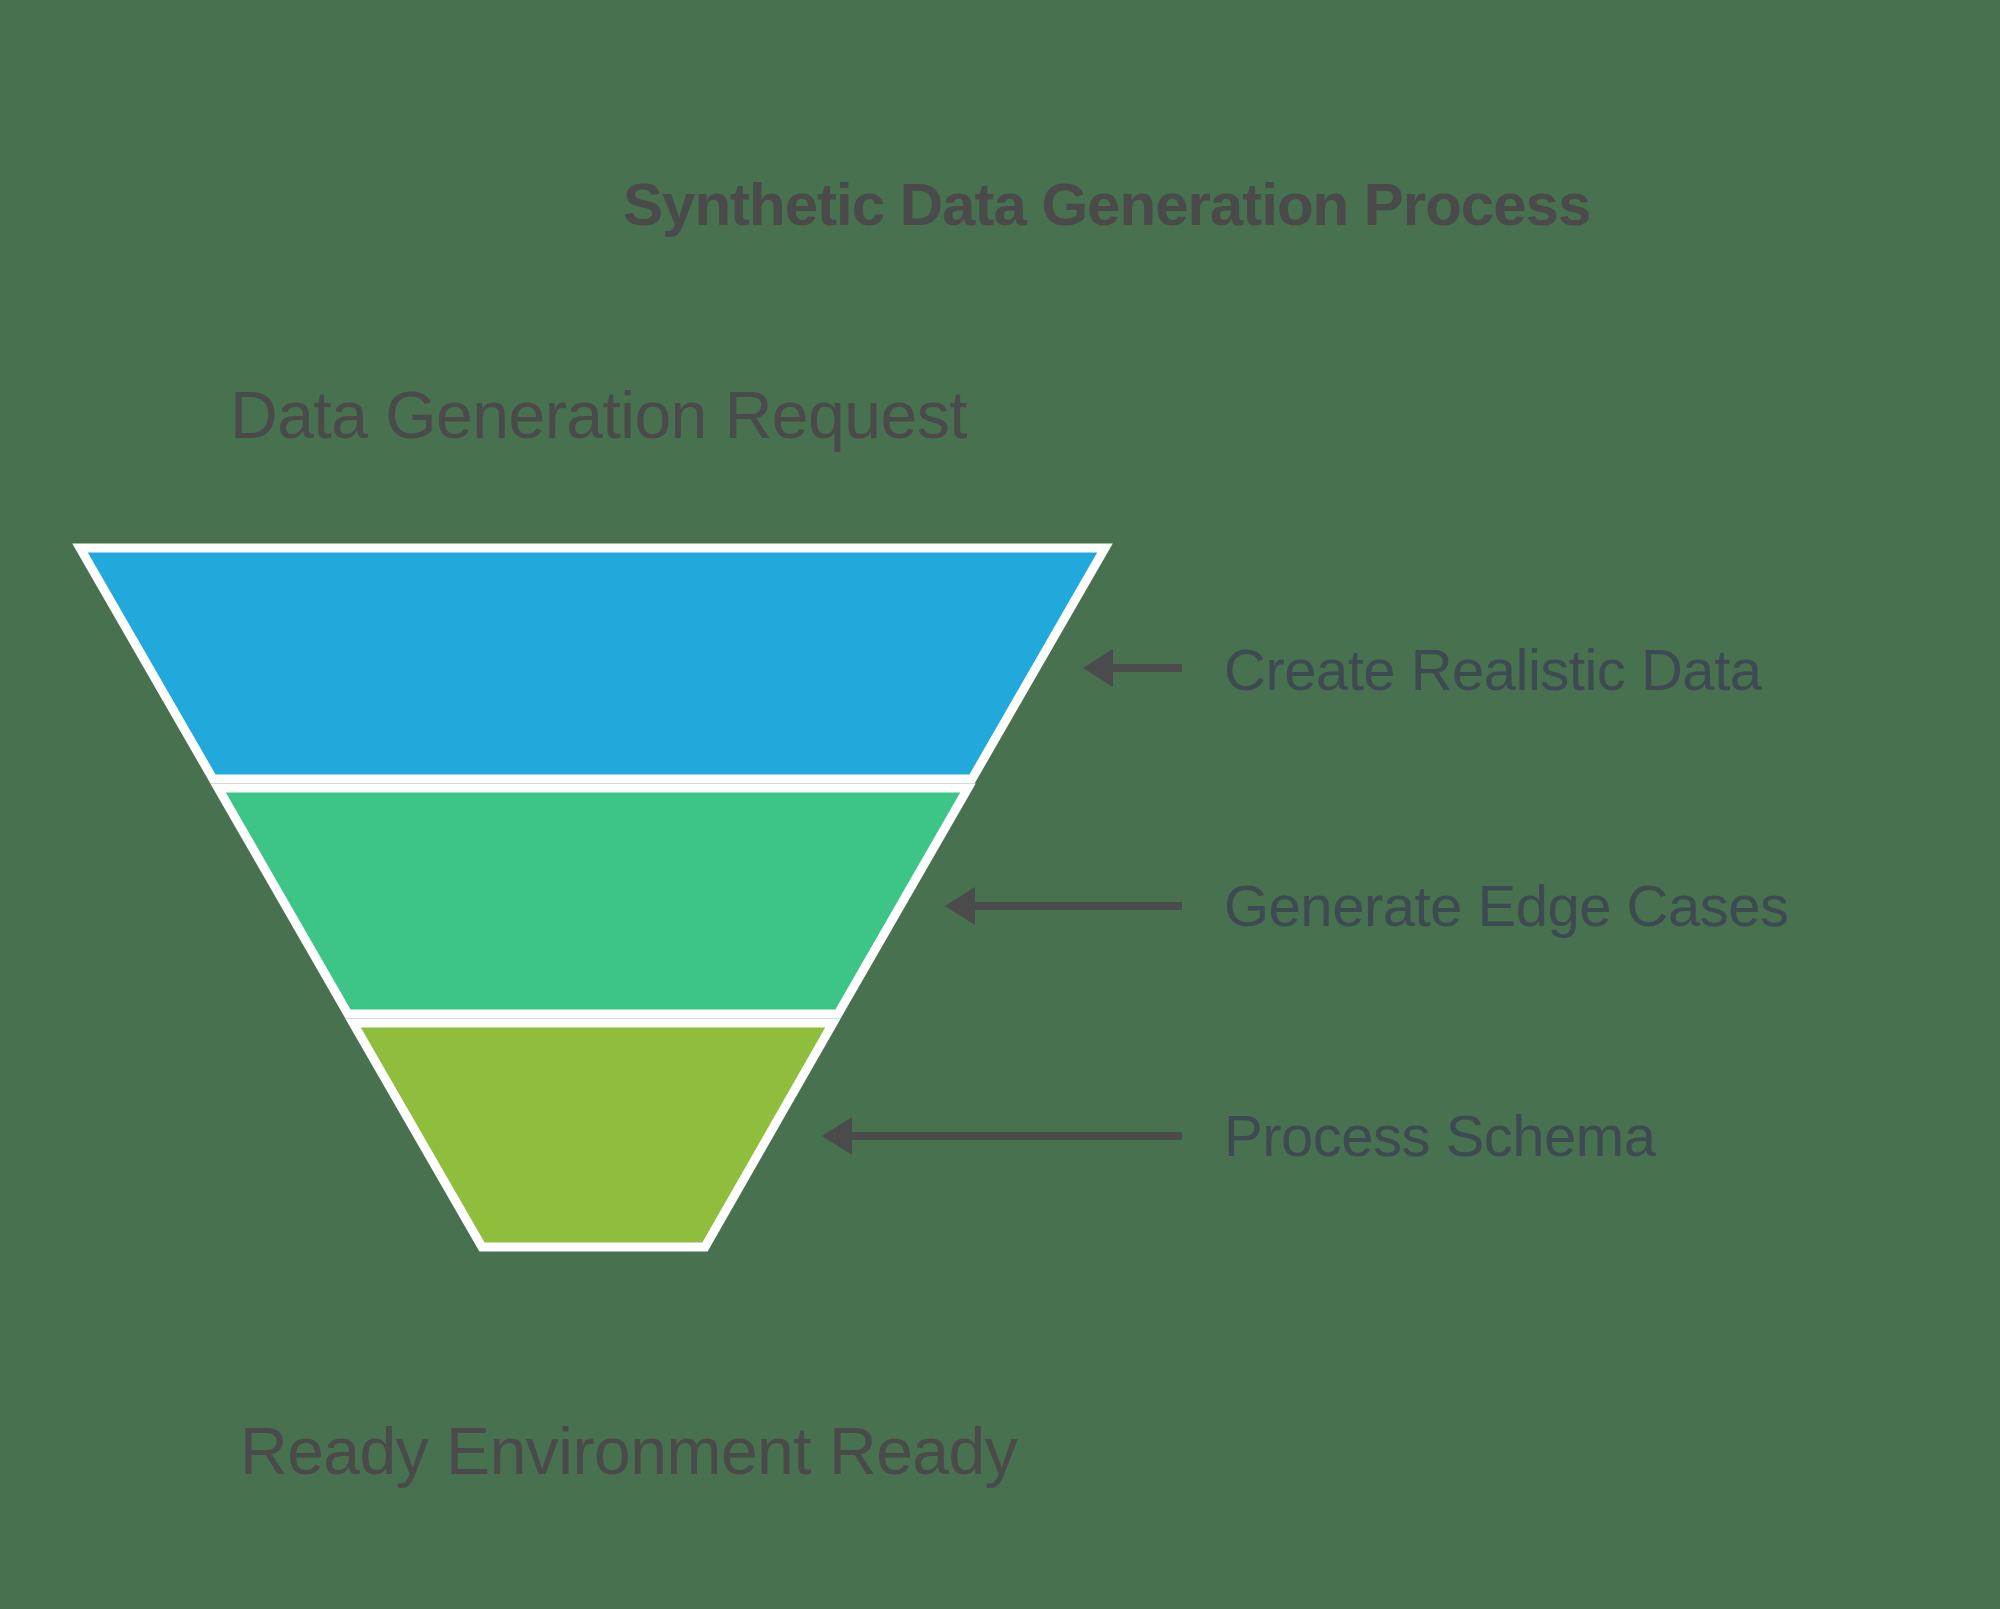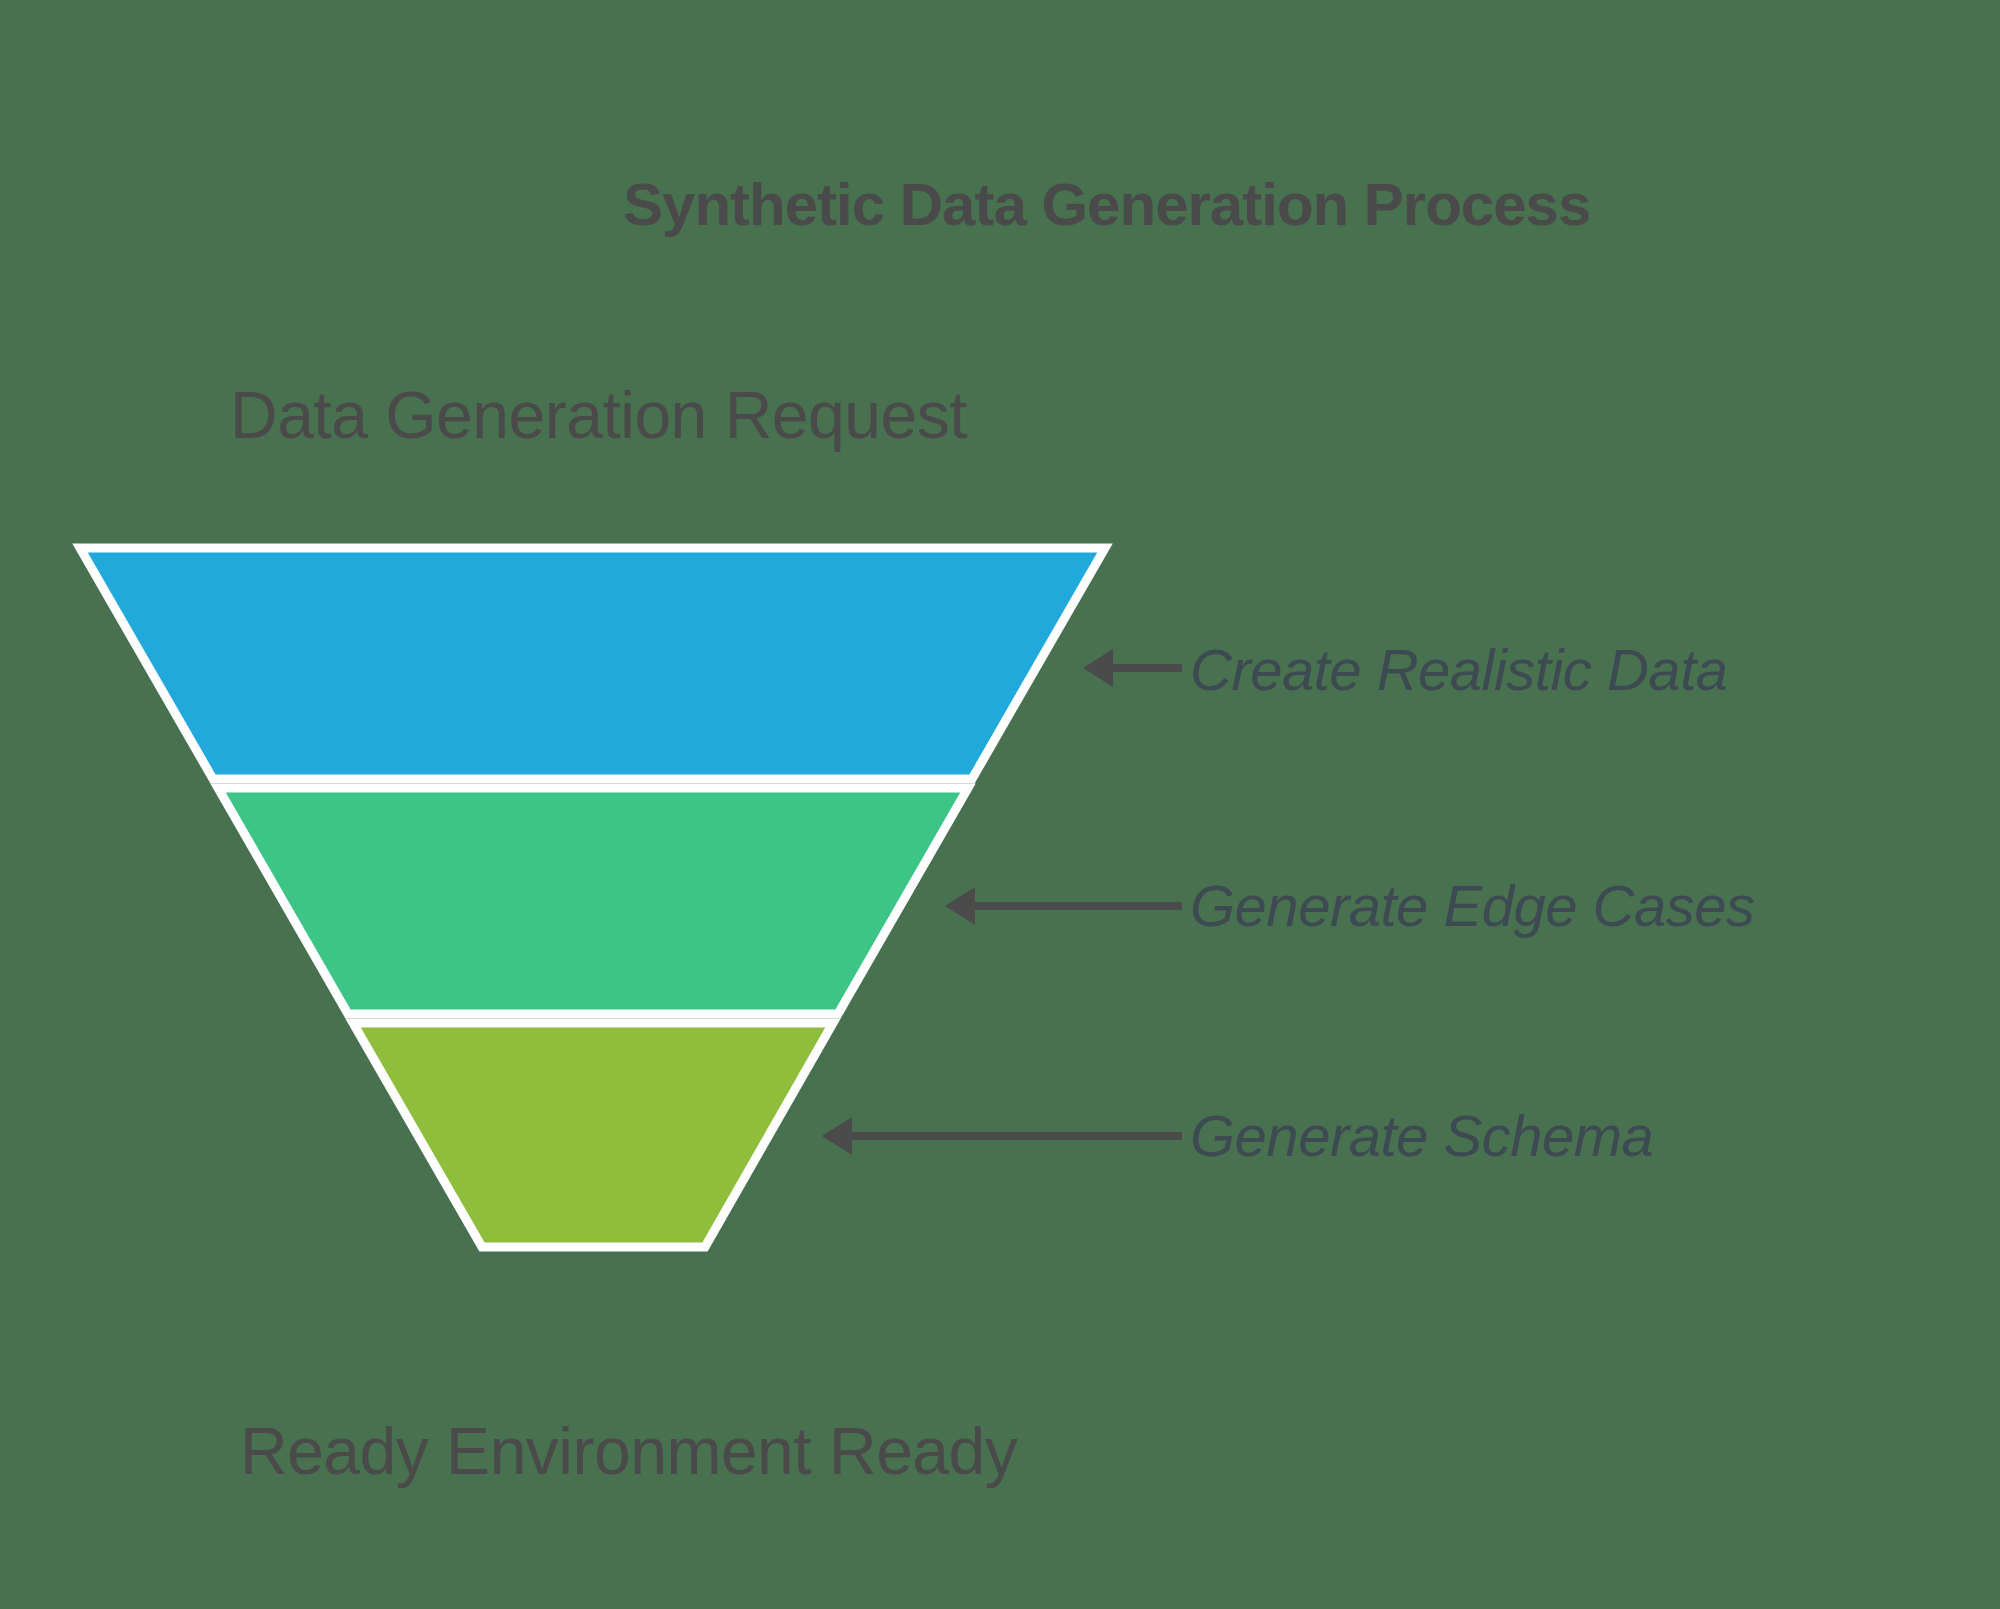--- a/index.html
+++ b/index.html
@@ -42,26 +42,25 @@
   }
   .endpoint-label {
     font-size: 66px;
     font-weight: 400;
     color: var(--endpoint-text);
     letter-spacing: -0.5px;
   }
   .input-label  { left: 230px; top: 382px; }
   .output-label { left: 240px; top: 1418px; }
   .step-label {
-    left: 1190px;
+    left: 1224px;
     font-size: 58px;
     font-weight: 400;
     color: var(--step-text);
     letter-spacing: -0.5px;
-    font-style: italic;
   }
   .step-label-1 { top: 641px; }
   .step-label-2 { top: 877px; text-align: right; }
   .step-label-3 { top: 1107px; }
 </style>
 </head>
 <body>
 
 <div class="stage">
 
@@ -90,17 +89,17 @@
     <g>
       <line x1="852" y1="1136" x2="1182" y2="1136" stroke-width="8" stroke="#4B4B4B"></line>
       <polygon points="822,1136 852,1117 852,1155" fill="#4B4B4B"></polygon>
     </g>
   </svg>
 
   <div class="txt step-label step-label-1">Create Realistic Data</div>
 
   <div class="txt step-label step-label-2">Generate Edge Cases</div>
 
-  <div class="txt step-label step-label-3">Generate Schema</div>
+  <div class="txt step-label step-label-3">Process Schema</div>
 
   <div class="txt endpoint-label output-label">Ready Environment Ready</div>
 
 </div>
 
 </body></html>

